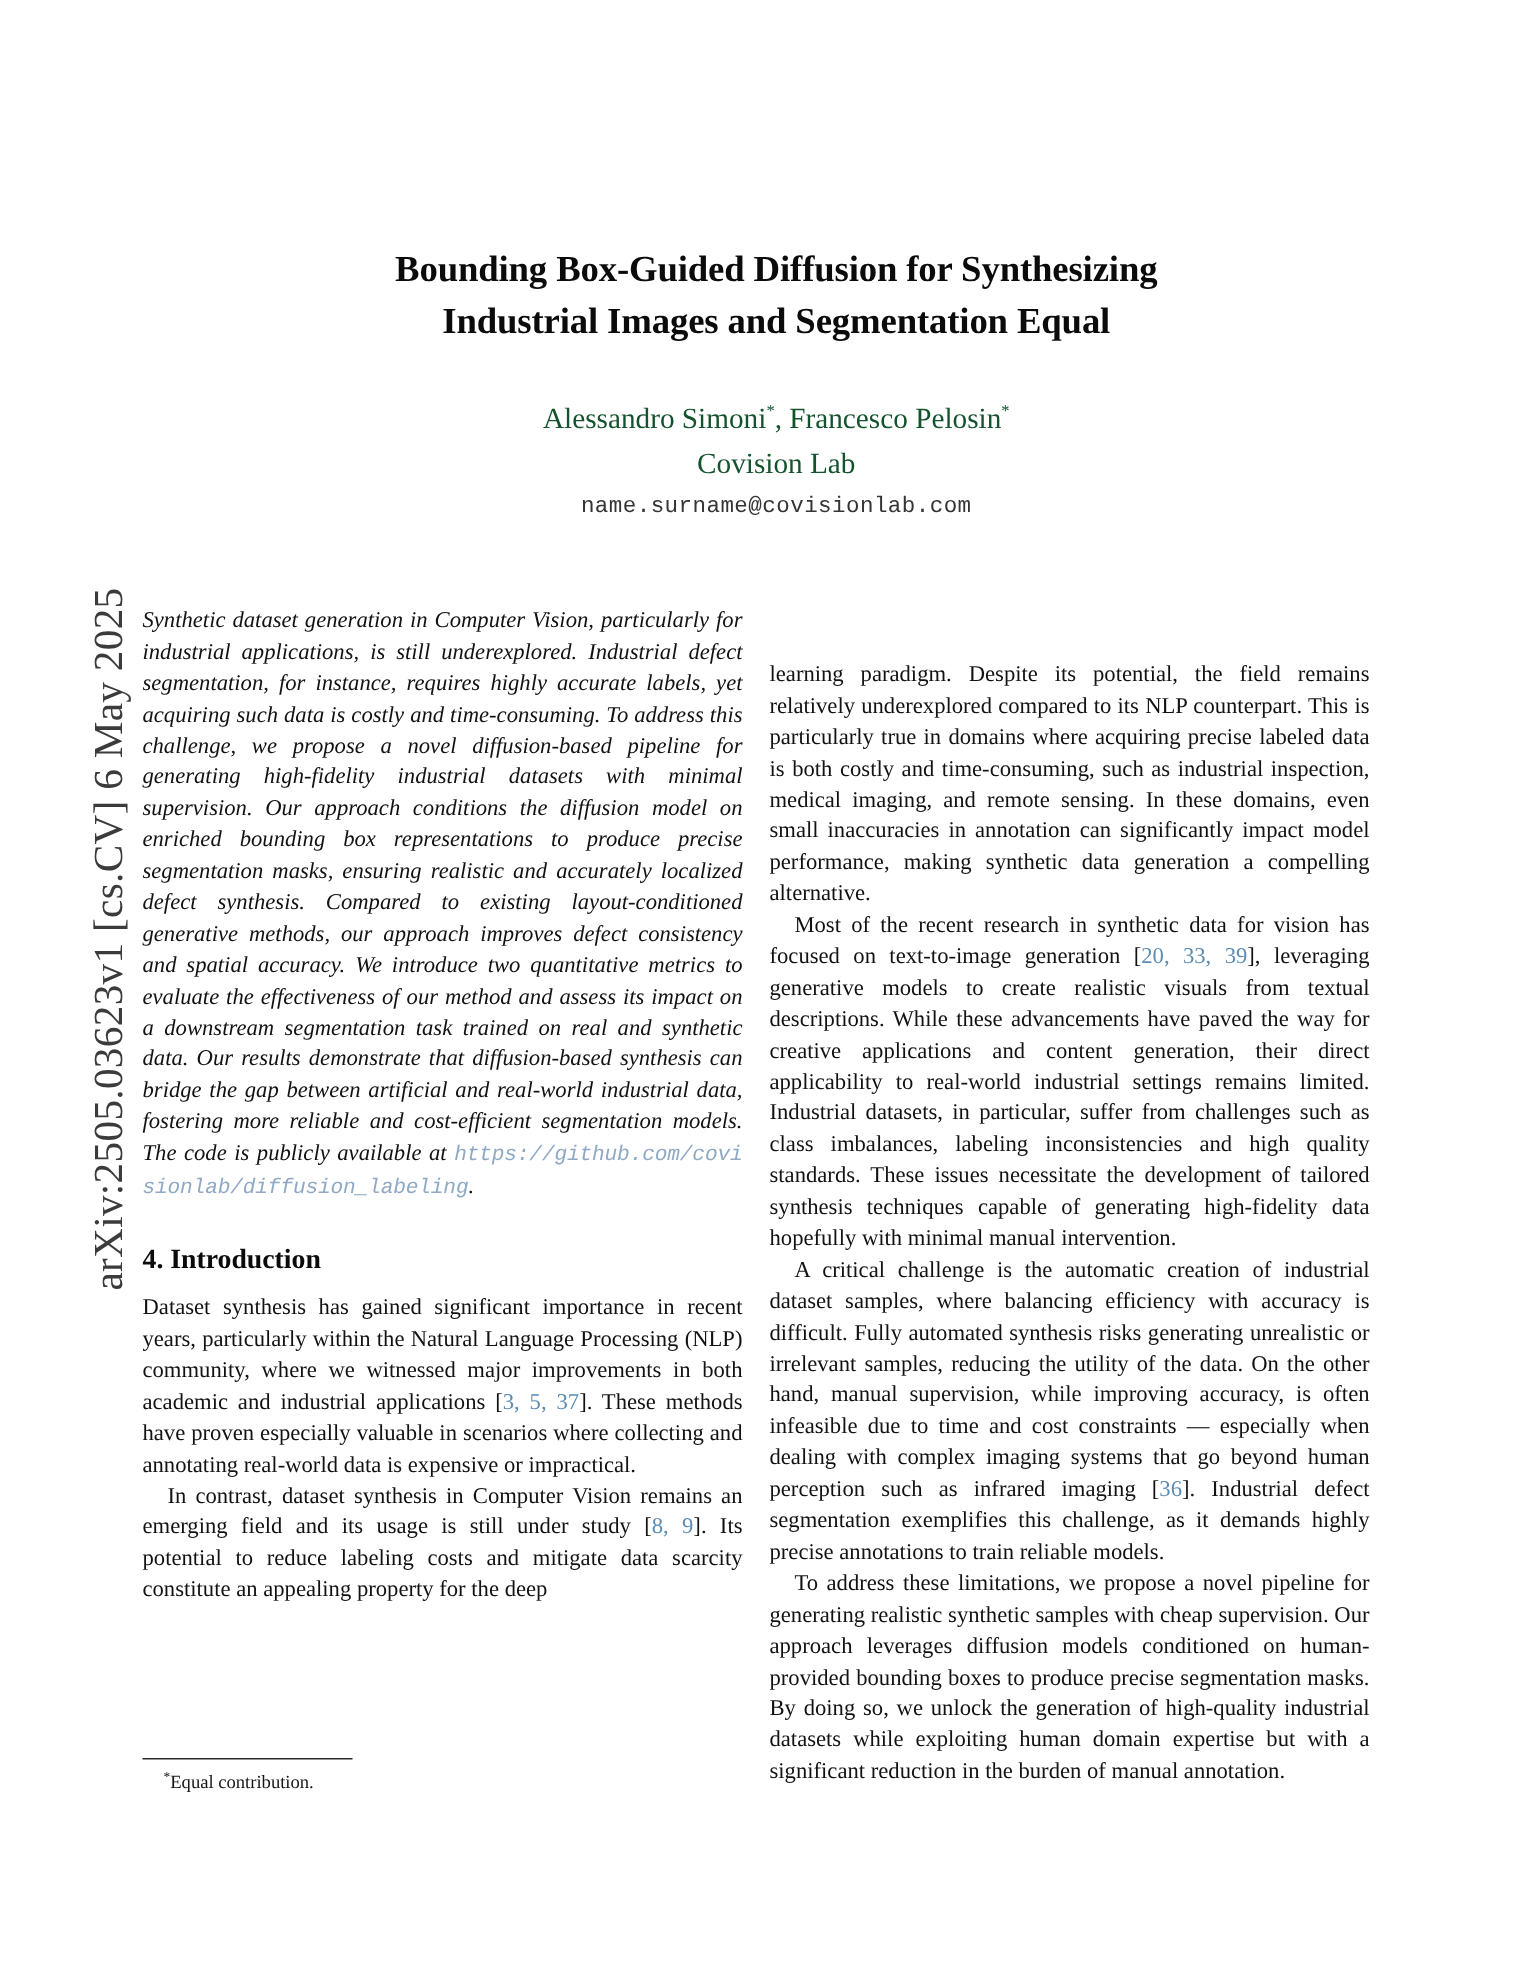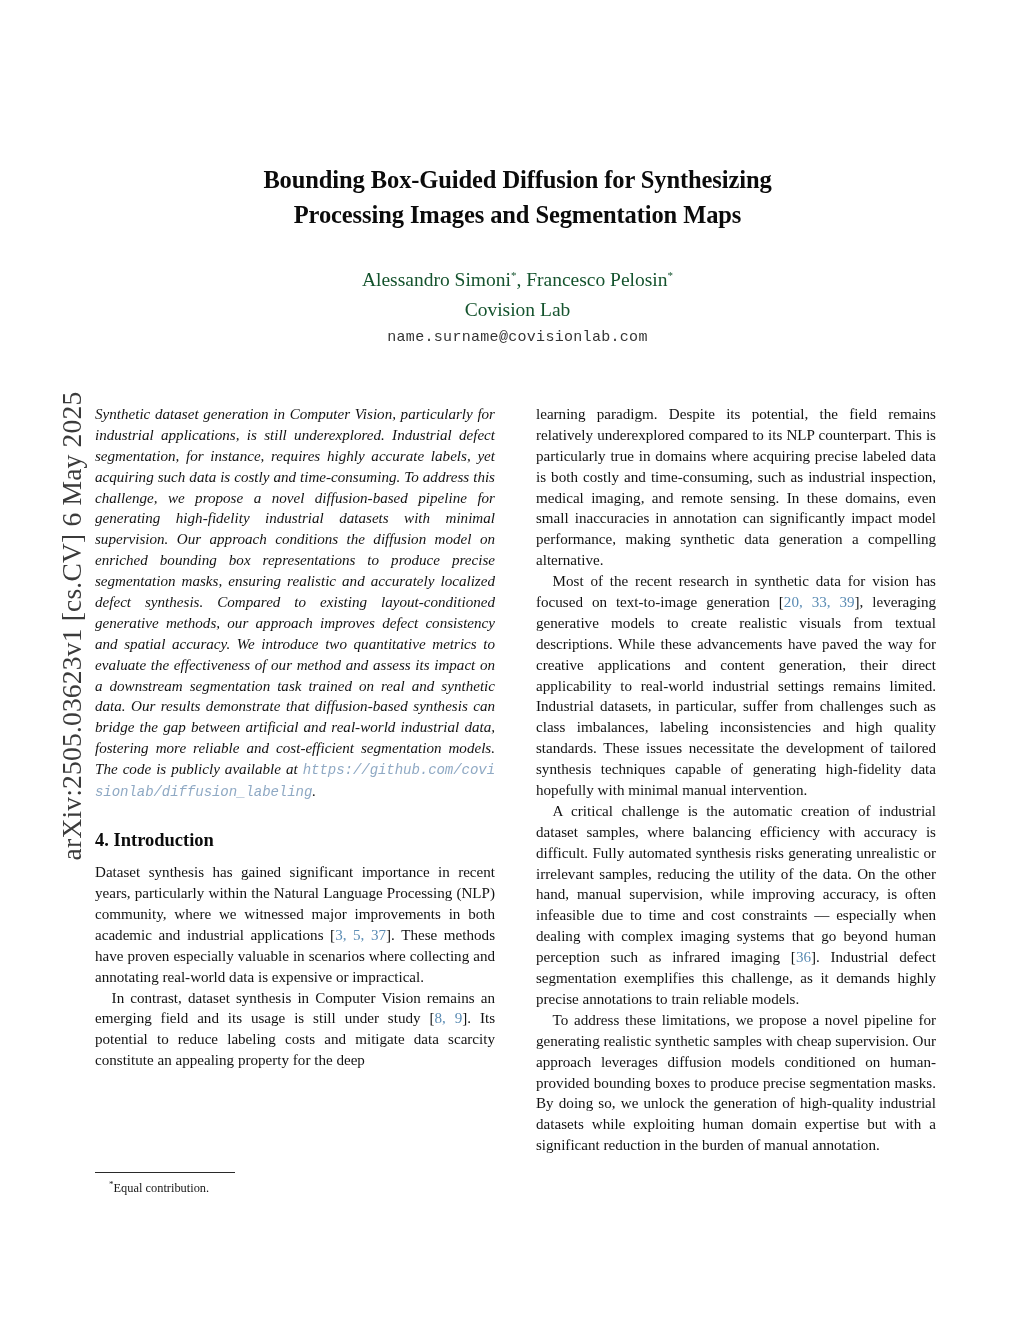--- a/index.html
+++ b/index.html
@@ -74,21 +74,21 @@
     color: #353535;
   }
 
   
   .col {
     position: absolute;
     top: 404px;
     width: 400px;
   }
   .col-left  { left: 95px;  }
-  .col-right { left: 536px; }
+  .col-right { left: 513px; margin-top: 36px; }
 
   .section-head {
     font-size: 18.5px;
     font-weight: bold;
     margin: 0 0 11px 0;
     color: #0b0b0b;
   }
   .abstract-head {
     font-size: 18.5px;
     font-weight: bold;
@@ -154,21 +154,21 @@
 </head>
 <body>
 
 <div class="page">
 
   <div class="arxiv-stamp">arXiv:2505.03623v1  [cs.CV]  6 May 2025</div>
 
   <div class="title-block">
     <h1 class="paper-title">
       <span>Bounding Box-Guided Diffusion for Synthesizing</span><br>
-      <span>Processing Images and Segmentation Maps</span>
+      <span>Industrial Images and Segmentation Equal</span>
     </h1>
   </div>
 
   <div class="authors-block">
     <div class="author-line">
       <span>Alessandro Simoni</span><sup>*</sup>,
       <span>Francesco Pelosin</span><sup>*</sup>
     </div>
     <div class="author-line">Covision Lab</div>
     <div class="email-line">name.surname@covisionlab.com</div>

